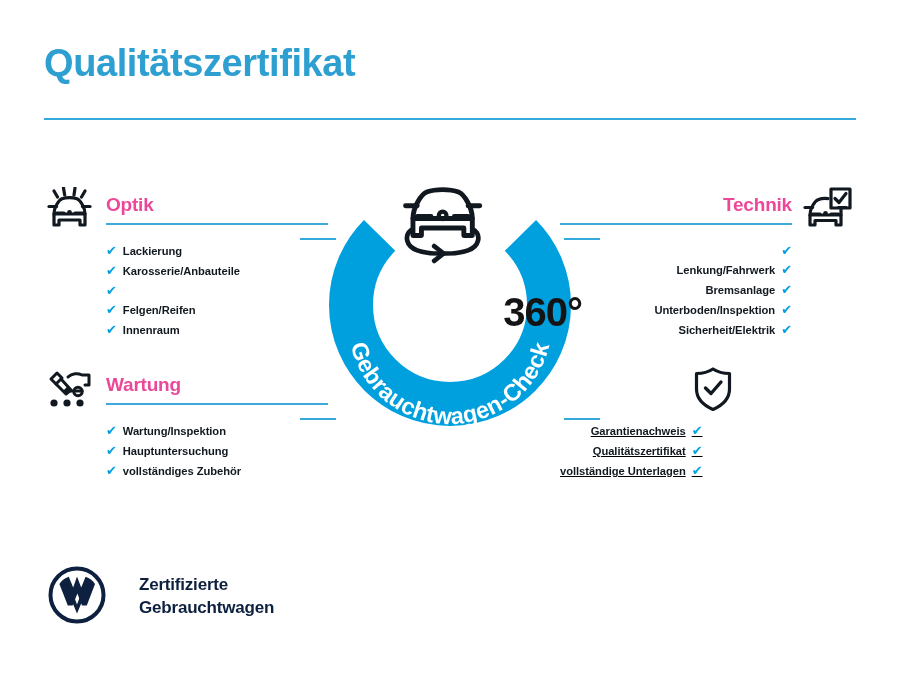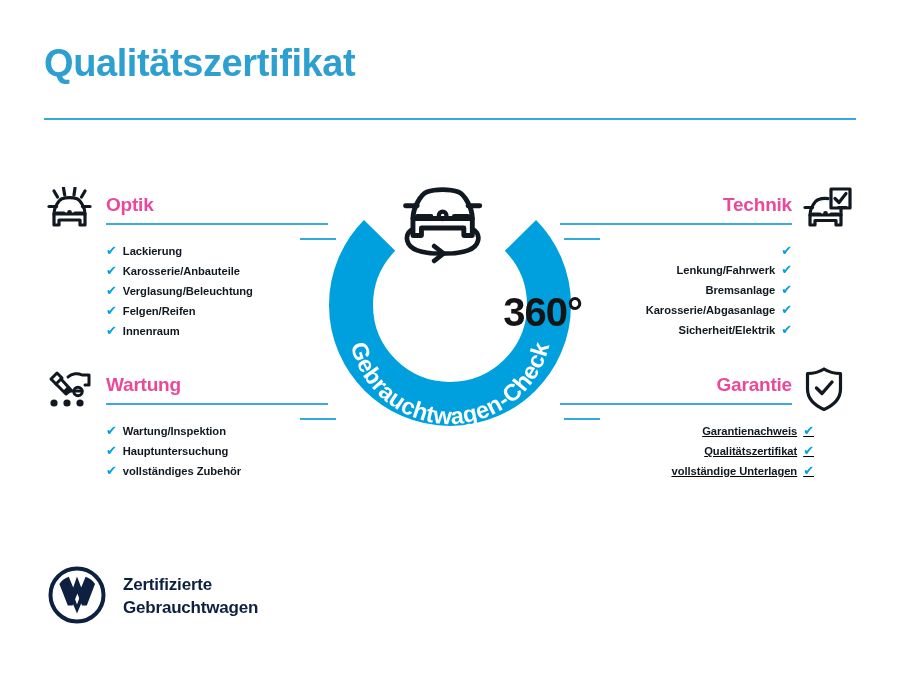--- a/index.html
+++ b/index.html
@@ -68,21 +68,21 @@
   }
 
   
   .conn{position:absolute;height:2px;background:#35A8DC;}
   #conn-l1{left:300px;top:238px;width:36px;}
   #conn-l2{left:300px;top:418px;width:36px;}
   #conn-r1{left:564px;top:238px;width:36px;}
   #conn-r2{left:564px;top:418px;width:36px;}
 
   
-  .footer{position:absolute;left:48px;top:566px;display:flex;align-items:center;gap:17px;}
+  .footer{position:absolute;left:48px;top:566px;display:flex;align-items:center;gap:33px;}
   .vw-text{
     font-size:17px;font-weight:bold;color:#0E2040;line-height:1.33;
     letter-spacing:-0.2px;
   }
 </style>
 </head>
 <body>
 
 <div class="page">
 
@@ -119,21 +119,20 @@
       <div class="item">
         <span class="chk">✔</span>
         <span>Lackierung</span>
       </div>
       <div class="item">
         <span class="chk">✔</span>
         <span>Karosserie/Anbauteile</span>
       </div>
       <div class="item">
         <span class="chk">✔</span>
-        <span>Verglasung/Beleuchtung</span>
       </div>
       <div class="item">
         <span class="chk">✔</span>
         <span>Felgen/Reifen</span>
       </div>
       <div class="item">
         <span class="chk">✔</span>
         <span>Innenraum</span>
       </div>
     </div>
@@ -206,36 +205,32 @@
       </div>
       <div class="item">
         <span>Lenkung/Fahrwerk</span>
         <span class="chk">✔</span>
       </div>
       <div class="item">
         <span>Bremsanlage</span>
         <span class="chk">✔</span>
       </div>
       <div class="item">
-        <span>Karosserie/Abgasanlage</span>
+        <span>Unterboden/Inspektion</span>
         <span class="chk">✔</span>
       </div>
       <div class="item">
         <span>Sicherheit/Elektrik</span>
         <span class="chk">✔</span>
       </div>
     </div>
   </div>
 
   <div class="section right" id="sec-garantie">
     <div class="sec-head">
-      <span class="sec-title-wrap">
-        <div class="sec-title">Garantie</div>
-        <div class="sec-rule"></div>
-      </span>
       <span class="icon-box sm">
         <svg width="42" height="46" viewBox="0 0 42 46">
           <path d="M21 3 C15 7 8 7.5 4.5 7.5 L4.5 23 C4.5 33 12 39.5 21 43.5 C30 39.5 37.5 33 37.5 23 L37.5 7.5 C34 7.5 27 7 21 3 Z" stroke="#111820" stroke-width="3.2" fill="none" stroke-linejoin="round"></path>
           <path d="M13.5 22 L19 27.5 L29 16" stroke="#111820" stroke-width="3.4" fill="none" stroke-linecap="round" stroke-linejoin="round"></path>
         </svg>
       </span>
     </div>
     <div class="items" style="margin-right:32px;text-decoration:underline;">
       <div class="item">
         <span>Garantienachweis</span>

